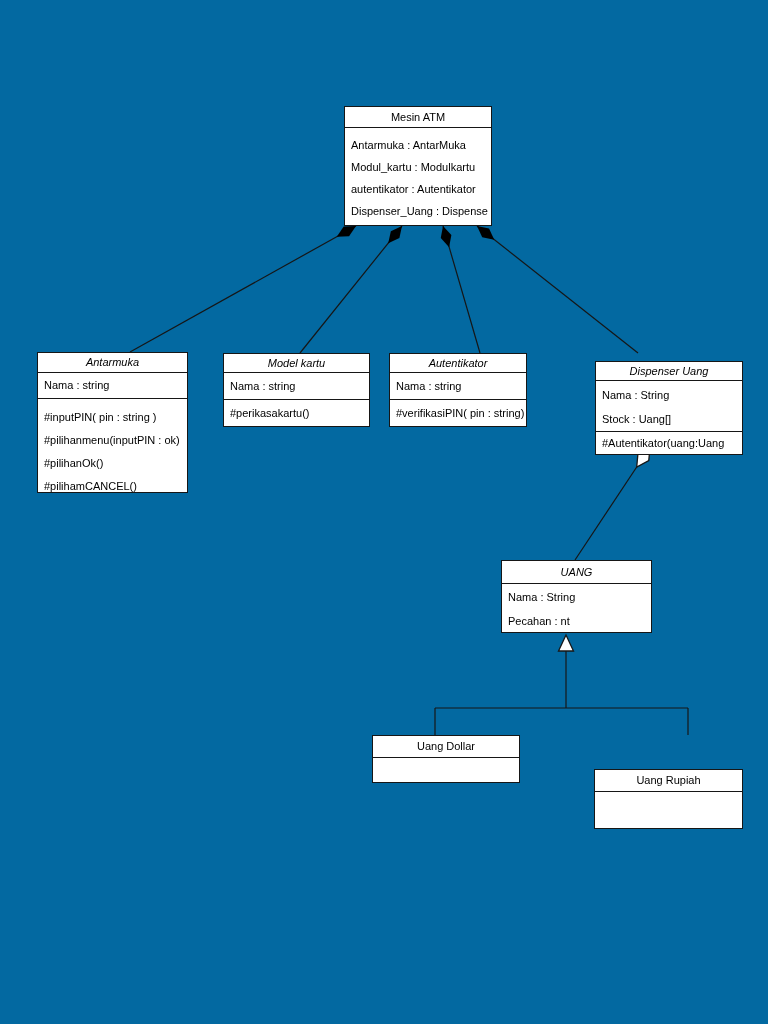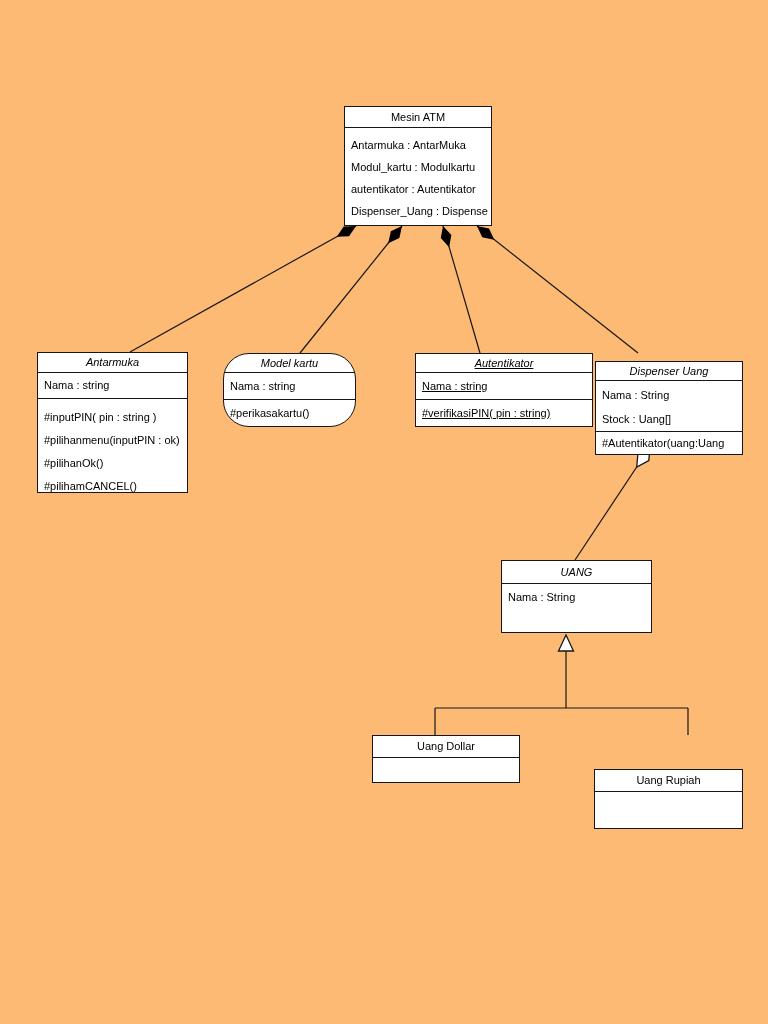--- a/index.html
+++ b/index.html
@@ -1,20 +1,20 @@
 <!DOCTYPE html>
 <html><head>
 <meta charset="utf-8">
 <style>
   html, body { margin: 0; padding: 0; background: #ffffff; }
   .page {
     position: relative;
     width: 768px;
     height: 1024px;
-    background: #fdba74;
+    background: #0369a1;
     font-family: "Liberation Sans", sans-serif;
     color: #000;
     overflow: hidden;
   }
   svg.connectors {
     position: absolute;
     left: 0; top: 0;
     width: 768px; height: 1024px;
   }
   svg.connectors line { stroke: #161616; stroke-width: 1.2; }
@@ -107,31 +107,31 @@
       <span class="uml-line">Nama : string</span>
     </div>
     <div class="uml-comp" style="height:93px; padding-top:7px;">
       <span class="uml-line" style="line-height:23px;">#inputPIN( pin : string )</span>
       <span class="uml-line" style="line-height:23px;">#pilihanmenu(inputPIN : ok)</span>
       <span class="uml-line" style="line-height:23px;">#pilihanOk()</span>
       <span class="uml-line" style="line-height:23px;">#pilihamCANCEL()</span>
     </div>
   </div>
 
-  <div class="uml-class" style="left:223px; top:353px; width:133px; height:74px;border-radius:26px;">
+  <div class="uml-class" style="left:223px; top:353px; width:147px; height:74px;">
     <div class="uml-title abstract" style="height:19px;">Model kartu</div>
     <div class="uml-comp bordered single" style="height:27px;">
       <span class="uml-line">Nama : string</span>
     </div>
     <div class="uml-comp single" style="height:26px;">
       <span class="uml-line">#perikasakartu()</span>
     </div>
   </div>
 
-  <div class="uml-class" style="left:415px; top:353px; width:178px; height:74px;text-decoration:underline;">
+  <div class="uml-class" style="left:389px; top:353px; width:138px; height:74px;">
     <div class="uml-title abstract" style="height:19px;">Autentikator</div>
     <div class="uml-comp bordered single" style="height:27px;">
       <span class="uml-line">Nama : string</span>
     </div>
     <div class="uml-comp single" style="height:26px;">
       <span class="uml-line">#verifikasiPIN( pin : string)</span>
     </div>
   </div>
 
   <div class="uml-class" style="left:595px; top:361px; width:148px; height:94px;">
@@ -142,20 +142,21 @@
     </div>
     <div class="uml-comp single" style="height:22px;">
       <span class="uml-line">#Autentikator(uang:Uang</span>
     </div>
   </div>
 
   <div class="uml-class" style="left:501px; top:560px; width:151px; height:73px;">
     <div class="uml-title abstract" style="height:23px;">UANG</div>
     <div class="uml-comp" style="height:48px; padding-top:1px;">
       <span class="uml-line" style="line-height:24px;">Nama : String</span>
+      <span class="uml-line" style="line-height:24px;">Pecahan : nt</span>
     </div>
   </div>
 
   <div class="uml-class" style="left:372px; top:735px; width:148px; height:48px;">
     <div class="uml-title" style="height:22px;">Uang Dollar</div>
     <div class="uml-comp" style="height:35px;"></div>
   </div>
 
   <div class="uml-class" style="left:594px; top:769px; width:149px; height:60px;">
     <div class="uml-title" style="height:22px;">Uang Rupiah</div>

